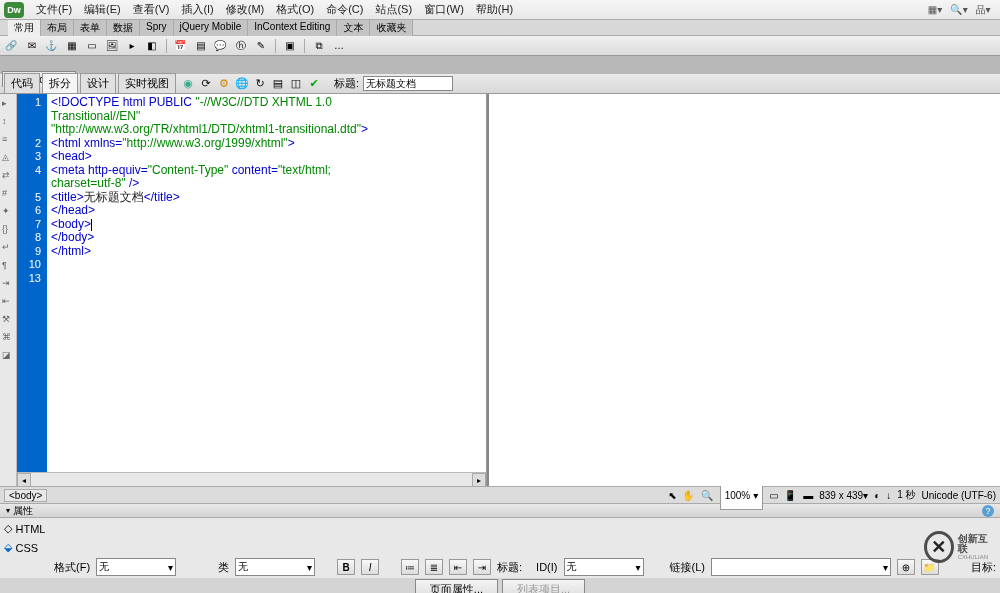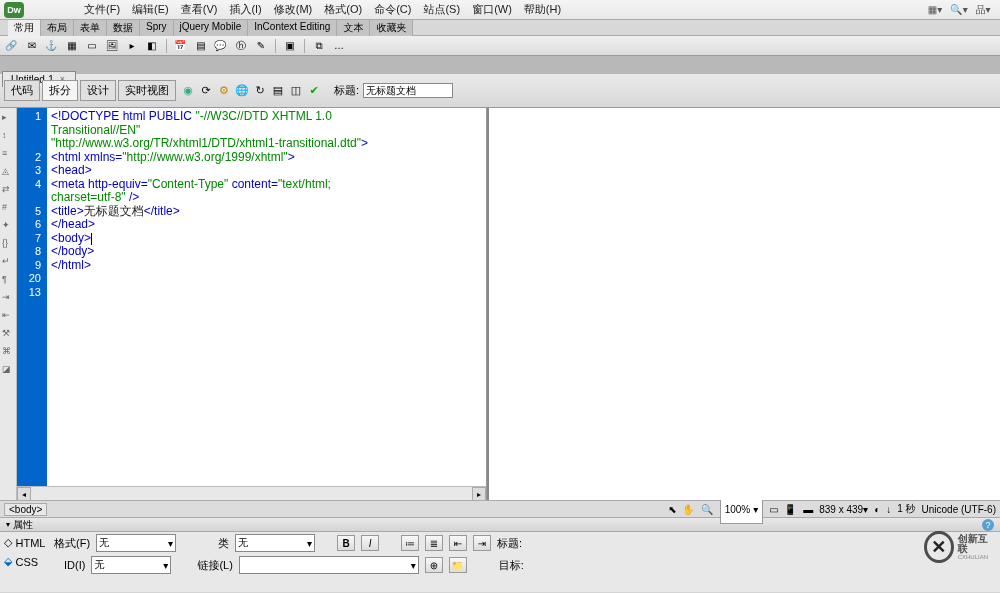--- a/index.html
+++ b/index.html
@@ -15,21 +15,21 @@
 .tabbar .tab { padding: 1px 6px; background: #c4c4c4; border-right: 1px solid #aaa; }
 
 .toolbar { height: 20px; background: linear-gradient(#f0f0f0, #dcdcdc); display: flex; align-items: center; padding: 0 4px; gap: 4px; border-bottom: 1px solid #999; }
 .toolbar .tb-icon { width: 16px; height: 16px; display: flex; align-items: center; justify-content: center; font-size: 10px; }
 .toolbar .sep { width: 1px; height: 14px; background: #aaa; margin: 0 2px; }
 
 .doctab-row { height: 18px; background: #b8b8b8; display: flex; align-items: center; }
 .doctab { background: #e8e8e8; padding: 2px 10px 2px 8px; font-size: 10px; border: 1px solid #888; border-bottom: none; display: flex; align-items: center; gap: 6px; margin-left: 2px; margin-top: 27px; }
 .doctab .close { font-size: 9px; color: #666; }
 
-.view-toolbar { height: 34px; background: linear-gradient(#eaeaea, #d8d8d8); display: flex; align-items: center; gap: 2px; padding: 0 4px; border-bottom: 1px solid #999; }
+.view-toolbar { height: 20px; background: linear-gradient(#eaeaea, #d8d8d8); display: flex; align-items: center; gap: 2px; padding: 0 4px; border-bottom: 1px solid #999; }
 .view-btn { padding: 2px 6px; background: #e0e0e0; border: 1px solid #999; font-size: 11px; cursor: pointer; }
 .view-btn.active { background: #f5f5f5; }
 .view-toolbar .tb-icon { width: 16px; height: 16px; display: flex; align-items: center; justify-content: center; }
 .title-field { display: flex; align-items: center; margin-left: 10px; gap: 4px; font-size: 11px; }
 .title-field input { width: 90px; height: 15px; font-size: 10px; border: 1px solid #888; padding: 0 2px; }
 
 .main-area { display: flex; height: 392px; background: #fff; }
 
 .left-gutter { width: 17px; background: #e8e8e8; border-right: 1px solid #bbb; display: flex; flex-direction: column; align-items: center; padding-top: 4px; gap: 6px; }
 .left-gutter .g-icon { width: 12px; height: 12px; font-size: 9px; color: #666; }
@@ -54,42 +54,42 @@
 .zoom-box { border: 1px solid #999; padding: 8px 4px; background: #fff; display: flex; align-items: center; gap: 3px; }
 
 .props-header { height: 14px; background: linear-gradient(#e8e8e8,#d4d4d4); padding: 0 6px; font-size: 10px; display: flex; align-items: center; border-bottom: 1px solid #aaa; }
 .props-header .expand { font-size: 8px; margin-right: 3px; }
 .props-header .help { margin-left: auto; width: 12px; height: 12px; border-radius: 50%; background: #5a9fd4; color: #fff; font-size: 9px; display: flex; align-items: center; justify-content: center; }
 
 .props-body { height: 60px; background: #e8e8e8; display: flex; font-size: 11px; }
 .props-left { width: 50px; padding: 4px; display: flex; flex-direction: column; gap: 6px; }
 .props-left .pl-item { display: flex; align-items: center; gap: 3px; }
 
-.props-fields { flex: 1; display: flex; flex-direction: column; padding: 2px 4px; gap: 4px; }
+.props-fields { flex: 1; display: flex; padding: 2px 4px; gap: 4px; align-items: flex-end; }
 .fields-row { display: flex; align-items: center; gap: 6px; }
 .field-label { font-size: 11px; }
 .field-select { width: 80px; height: 18px; border: 1px solid #888; background: #fff; font-size: 10px; padding: 0 2px; display: flex; align-items: center; justify-content: space-between; }
 .field-select.wide { width: 180px; }
 .bbtn { width: 18px; height: 16px; border: 1px solid #999; background: linear-gradient(#f8f8f8,#ddd); display: flex; align-items: center; justify-content: center; font-size: 10px; }
 
 .bottom-btns { height: 22px; background: #d4d4d4; display: flex; align-items: center; justify-content: center; gap: 4px; }
 .bottom-btns button { padding: 2px 14px; font-size: 11px; border: 1px solid #888; background: linear-gradient(#f4f4f4,#dcdcdc); }
 .bottom-btns button.disabled { color: #999; }
 
 .watermark { position: absolute; right: 6px; bottom: 26px; width: 70px; height: 40px; display: flex; align-items: center; gap: 4px; opacity: 0.85; }
 .watermark .circle { width: 32px; height: 32px; border: 3px solid #333; border-radius: 50%; display: flex; align-items: center; justify-content: center; font-size: 18px; font-weight: bold; }
 .watermark .wm-text { font-size: 10px; font-weight: bold; color: #333; line-height: 1; }
 .watermark .wm-sub { font-size: 6px; color: #777; }
 </style>
 </head>
 <body>
 
 <div class="menubar">
   <div class="logo">Dw</div>
-  <div id="menu-items" style="display: flex; margin-left: 48px;">
+  <div id="menu-items" style="display: flex;">
       <div class="menu-item">文件(F)</div>
       <div class="menu-item">编辑(E)</div>
       <div class="menu-item">查看(V)</div>
       <div class="menu-item">插入(I)</div>
       <div class="menu-item">修改(M)</div>
       <div class="menu-item">格式(O)</div>
       <div class="menu-item">命令(C)</div>
       <div class="menu-item">站点(S)</div>
       <div class="menu-item">窗口(W)</div>
       <div class="menu-item">帮助(H)</div>
@@ -189,21 +189,21 @@
         <div>&nbsp;</div>
         <div>2</div>
         <div>3</div>
         <div>4</div>
         <div>&nbsp;</div>
         <div>5</div>
         <div>6</div>
         <div>7</div>
         <div>8</div>
         <div>9</div>
-        <div>20</div>
+        <div>10</div>
         <div>13</div>
       </div>
     <div class="code-content" id="codecontent"><div><span class="tag">&lt;!DOCTYPE html PUBLIC </span><span class="str">"-//W3C//DTD XHTML 1.0 </span></div><div><span class="str">Transitional//EN" </span></div><div><span class="str">"http://www.w3.org/TR/xhtml1/DTD/xhtml1-transitional.dtd"</span><span class="tag">&gt;</span></div><div><span class="tag">&lt;html xmlns=</span><span class="str">"http://www.w3.org/1999/xhtml"</span><span class="tag">&gt;</span></div><div><span class="tag">&lt;head&gt;</span></div><div><span class="tag">&lt;meta http-equiv=</span><span class="str">"Content-Type"</span><span class="tag"> content=</span><span class="str">"text/html; </span></div><div><span class="str">charset=utf-8"</span><span class="tag"> /&gt;</span></div><div><span class="tag">&lt;title&gt;</span><span class="txt">无标题文档</span><span class="tag">&lt;/title&gt;</span></div><div><span class="tag">&lt;/head&gt;</span></div><div><span class="txt"></span></div><div><span class="tag">&lt;body&gt;</span><span class="cursor"></span></div><div><span class="tag">&lt;/body&gt;</span></div><div><span class="tag">&lt;/html&gt;</span></div><div><span class="txt"></span></div></div>
     <div class="scrollbar-h">
       <div class="arrow">◂</div>
       <div class="track"></div>
       <div class="arrow">▸</div>
     </div>
   </div>
   <div class="preview-pane"></div>

